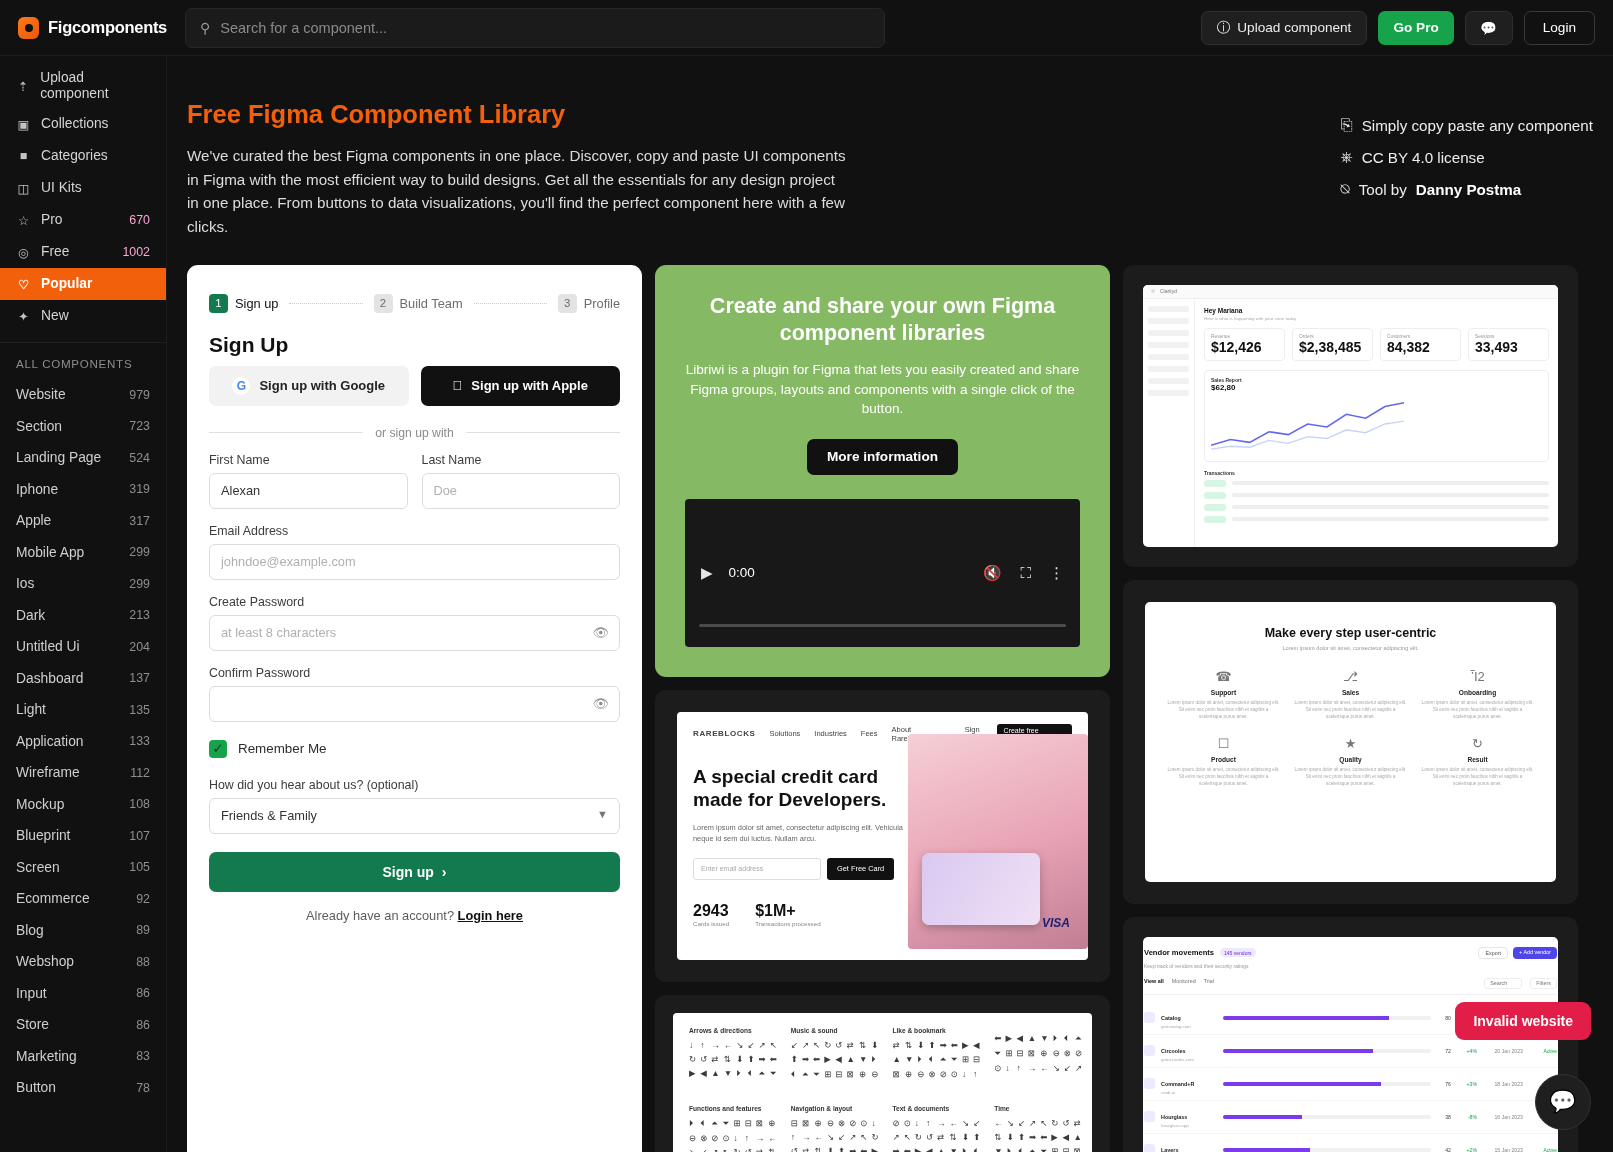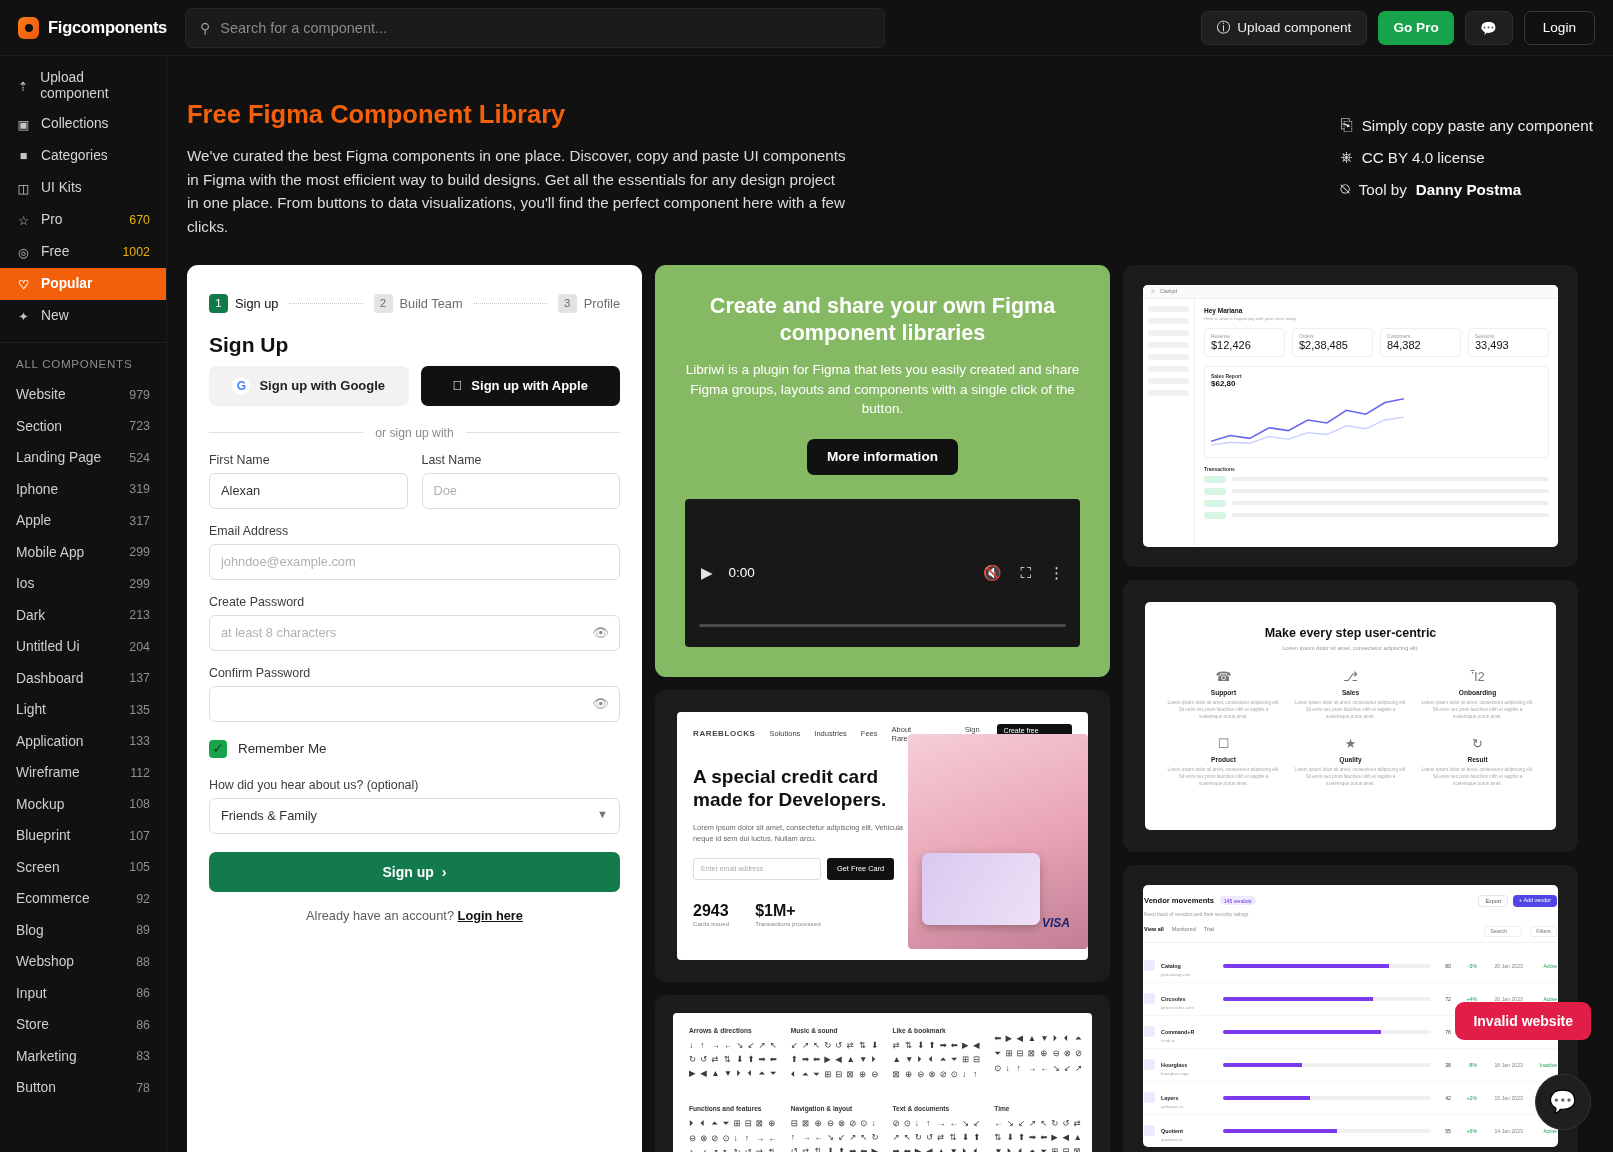--- a/index.html
+++ b/index.html
@@ -92,21 +92,21 @@
     display: flex; align-items: center; gap: 10px;
     height: 32px; padding: 0 16px;
     font-size: 13.8px; color: #d4d4d4; cursor: pointer;
   }
   .nav-item.tall { height: 44px; align-items: center; }
   .nav-item .lbl { line-height: 1.15; }
   .nav-item.active {
     background: #f2600c; color: #fff; font-weight: bold;
   }
   .nav-item .ico { width: 15px; text-align: center; font-size: 12.5px; opacity: .92; }
-  .nav-count { margin-left: auto; font-size: 12.4px; color: #eab308; }
+  .nav-count { margin-left: auto; font-size: 12.4px; color: #f9a8d4; }
   .nav-divider { height: 1px; background: #202020; margin: 10px 0 6px; }
   .section-title {
     font-size: 11.6px; letter-spacing: .7px; color: #8e8e8e;
     padding: 8px 16px 9px; text-transform: uppercase;
   }
   .cat-item {
     display: flex; align-items: center;
     height: 31.5px; padding: 0 16px;
     font-size: 13.8px; color: #cfcfcf; cursor: pointer;
   }
@@ -241,31 +241,31 @@
   .dash-inner { background: #fff; border-radius: 5px; overflow: hidden; }
   .dash-top { height: 14px; background: #fafafa; border-bottom: 1px solid #eee; display:flex; align-items:center; padding: 0 8px; gap:5px;}
   .dot { width:4px;height:4px;border-radius:50%;background:#ddd;}
   .dash-body { display:flex; height: 248px;}
   .dash-side { width: 52px; border-right: 1px solid #f0f0f0; padding: 7px 5px; }
   .dash-side .s { height: 6px; background: #f1f1f1; border-radius: 2px; margin-bottom: 6px;}
   .dash-main { flex:1; padding: 8px 9px;}
   .kpis { display:flex; gap: 7px; margin-bottom: 9px;}
   .kpi { flex:1; border:1px solid #eee; border-radius:4px; padding: 5px 6px;}
   .kpi .k { font-size: 4.8px; color:#999;}
-  .kpi .v { font-size: 11px; font-weight:normal; color:#111;}
+  .kpi .v { font-size: 14px; font-weight:bold; color:#111;}
   .chart-box { border:1px solid #eee; border-radius:4px; height: 92px; padding:6px; position:relative; overflow:hidden;}
   .spark { position:absolute; left:6px; right:6px; bottom:8px; height: 58px; }
   .rows { margin-top: 8px;}
   .rw { display:flex; gap:6px; align-items:center; margin-bottom:5px;}
   .rw .b { height:4px; background:#eee; border-radius:2px; flex:1;}
   .rw .g { width: 22px; height: 7px; border-radius: 3px; background:#d7f5e3;}
 
   
   .uc-card { background: #1c1c1c; border-radius: 11px; padding: 22px; }
-  .uc-inner { background: #fff; border-radius: 5px; padding: 24px 22px; height: 228px;}
+  .uc-inner { background: #fff; border-radius: 5px; padding: 24px 22px; height: 280px;}
   .uc-h { text-align:center; font-size: 12.5px; font-weight: bold; color:#111;}
   .uc-s { text-align:center; font-size: 5.6px; color:#999; margin-top:5px;}
   .uc-grid { display:grid; grid-template-columns: repeat(3,1fr); gap: 16px 14px; margin-top: 18px;}
   .uc-cell { text-align:center; }
   .uc-cell .i { font-size: 13px; color:#777; }
   .uc-cell .t { font-size: 6.6px; font-weight:bold; color:#222; margin-top: 5px;}
   .uc-cell .d { font-size: 4.6px; color:#aaa; line-height:1.5; margin-top:4px;}
 
   
   .vendor-inner { background:#fff; border-radius:5px; padding: 10px 1px; height: 262px; overflow:hidden;}

